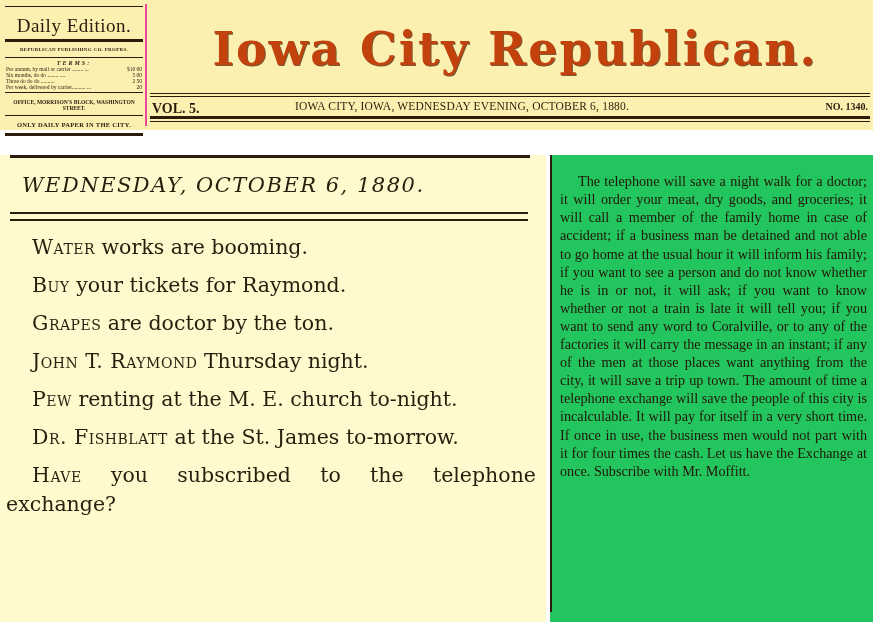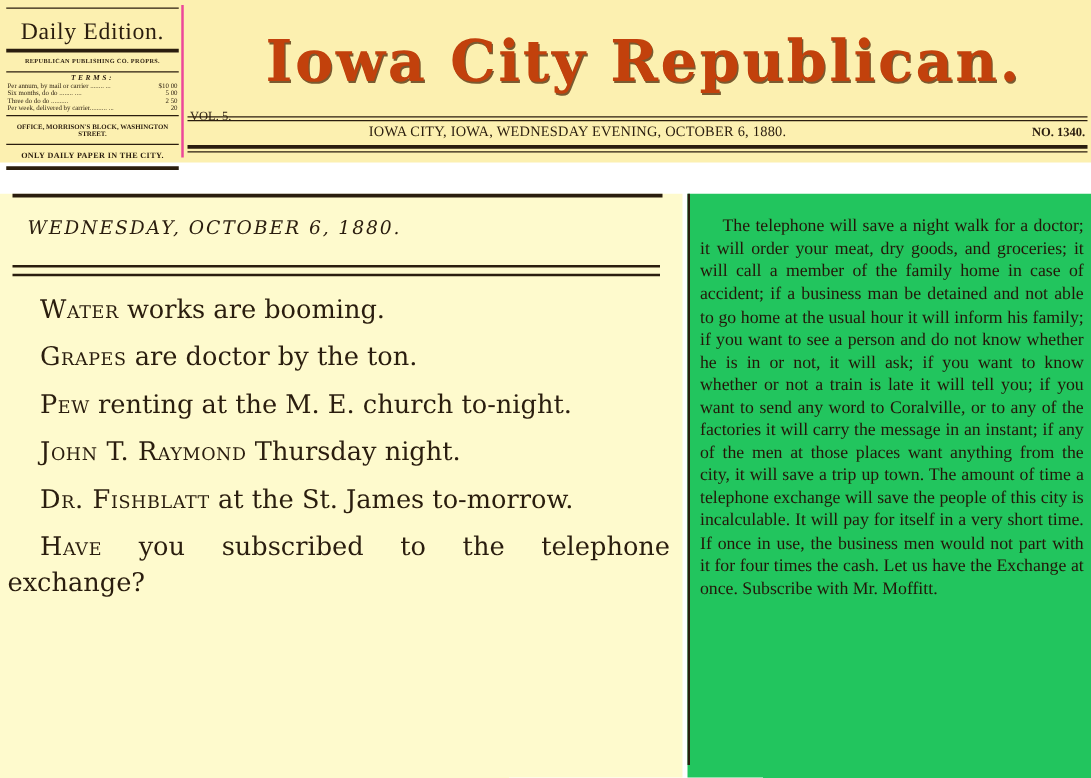--- a/index.html
+++ b/index.html
@@ -27,29 +27,29 @@
   .paper-title {
     position: absolute; left: 190px; top: 22px; width: 650px; text-align: center;
     font-family: "DejaVu Serif", serif; font-weight: bold; font-size: 46px; letter-spacing: 2px;
     color: #c2410c; text-shadow: 1px 1px 0 #7a5a30;
   }
   .dateline-bar { position: absolute; left: 150px; top: 88px; width: 720px; height: 36px; }
   .dateline-bar .top-rule { position: absolute; left: 0; right: 0; top: 5px; border-top: 1px solid #2a1d0e; }
   .dateline-bar .top-rule2 { position: absolute; left: 0; right: 0; top: 8px; border-top: 1px solid #2a1d0e; }
   .dateline-bar .bottom-rule { position: absolute; left: 0; right: 0; top: 28px; border-top: 3px solid #2a1d0e; }
   .dateline-bar .bottom-rule2 { position: absolute; left: 0; right: 0; top: 33px; border-top: 1px solid #2a1d0e; }
-  .vol { position: absolute; left: 2px; top: 0; font-family: "Liberation Serif", serif; font-weight: normal; font-size: 10px; }
+  .vol { position: absolute; left: 2px; top: 13px; font-family: "Liberation Serif", serif; font-weight: bold; font-size: 14px; }
   .dateline { position: absolute; left: 145px; top: 12px; font-family: "Liberation Serif", serif; font-size: 11.5px; letter-spacing: 0.2px; }
   .issue-no { position: absolute; right: 2px; top: 13px; font-family: "Liberation Serif", serif; font-weight: bold; font-size: 10px; }
 
   
   .col-top-rule { position: absolute; left: 10px; right: 16px; top: 0; border-top: 3px solid #2a1d0e; }
   .col-date {
     position: absolute; left: 22px; top: 18px; font-family: "DejaVu Serif", serif; font-style: italic;
-    font-size: 15px; letter-spacing: 1.5px; color: #2a1d0e;
+    font-size: 21px; letter-spacing: 1.5px; color: #2a1d0e;
   }
   .double-rule-a { position: absolute; left: 10px; right: 18px; top: 57px; border-top: 2px solid #2a1d0e; }
   .double-rule-b { position: absolute; left: 10px; right: 18px; top: 64px; border-top: 2px solid #2a1d0e; }
   .briefs { position: absolute; left: 6px; top: 78px; width: 530px; font-family: "DejaVu Serif", serif; font-size: 20.5px; line-height: 29px; }
   .brief { margin: 0 0 9px 0; text-indent: 26px; text-align: justify; }
   .brief .lead { font-variant: small-caps; letter-spacing: 0.5px; }
 
   
   .col-divider { position: absolute; left: 0; top: 0; bottom: 10px; border-left: 2px solid #2a1d0e; }
   .article-text {
@@ -104,23 +104,24 @@
   </div>
 </div>
 
 <div class="panel" id="brief-col">
   <div class="col-top-rule"></div>
   <div class="col-date">WEDNESDAY, OCTOBER 6, 1880.</div>
   <div class="double-rule-a"></div>
   <div class="double-rule-b"></div>
   <div class="briefs">
     <p class="brief"><span class="lead">Water</span><span> works are booming.</span></p>
+    <p class="brief"><span class="lead">Buy</span><span> your tickets for Raymond.</span></p>
     <p class="brief"><span class="lead">Grapes</span><span> are doctor by the ton.</span></p>
+    <p class="brief"><span class="lead">John T. Raymond</span><span> Thursday night.</span></p>
     <p class="brief"><span class="lead">Pew</span><span> renting at the M. E. church to-night.</span></p>
-    <p class="brief"><span class="lead">John T. Raymond</span><span> Thursday night.</span></p>
     <p class="brief"><span class="lead">Dr. Fishblatt</span><span> at the St. James to-morrow.</span></p>
     <p class="brief"><span class="lead">Have</span><span> you subscribed to the telephone exchange?</span></p>
   </div>
 </div>
 
 <div class="panel" id="article-col">
   <div class="col-divider"></div>
   <p class="article-text">The telephone will save a night walk for a doctor; it will order your meat, dry goods, and groceries; it will call a member of the family home in case of accident; if a business man be detained and not able to go home at the usual hour it will inform his family; if you want to see a person and do not know whether he is in or not, it will ask; if you want to know whether or not a train is late it will tell you; if you want to send any word to Coralville, or to any of the factories it will carry the message in an instant; if any of the men at those places want anything from the city, it will save a trip up town. The amount of time a telephone exchange will save the people of this city is incalculable. It will pay for itself in a very short time. If once in use, the business men would not part with it for four times the cash. Let us have the Exchange at once. Subscribe with Mr. Moffitt.</p>
 </div>
 

